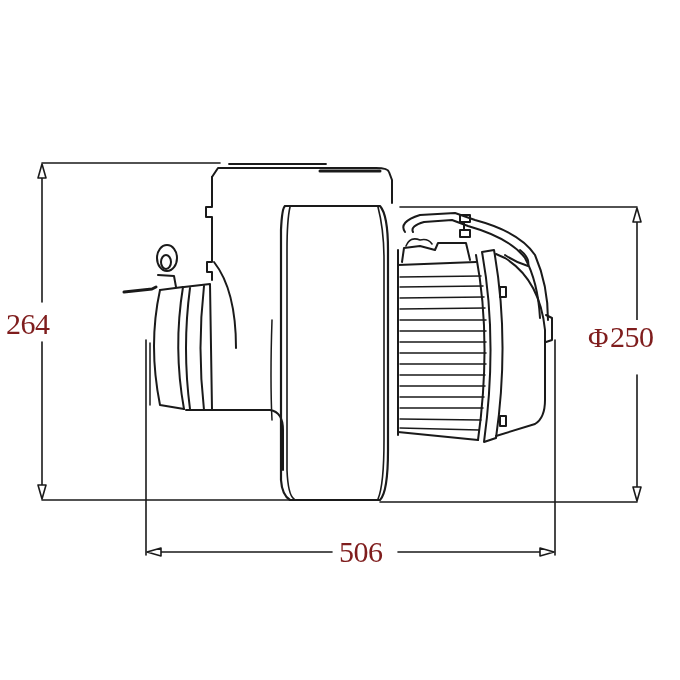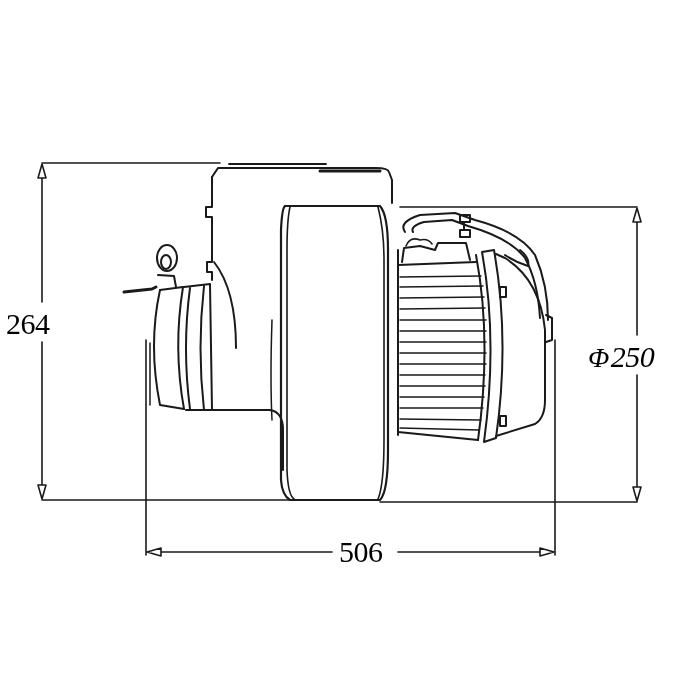--- a/index.html
+++ b/index.html
@@ -2,28 +2,28 @@
 <html><head>
 <meta charset="utf-8">
 <style>
   html, body { margin: 0; padding: 0; background: #ffffff; }
   body { width: 680px; height: 680px; overflow: hidden; position: relative; }
   #drawing { position: absolute; left: 0; top: 0; width: 680px; height: 680px; }
   .dim-label {
     position: absolute;
     font-family: "Liberation Serif", "DejaVu Serif", serif;
     font-size: 30px;
-    color: #000000;
+    color: #7f1d1d;
     background: #ffffff;
     line-height: 1;
     white-space: nowrap;
     letter-spacing: -0.5px;
   }
   #dim-height-label { left: 6px; top: 307px; padding: 2px 0; }
-  #dim-diameter-label { left: 588px; top: 340px; padding: 2px 0; font-style: italic; }
+  #dim-diameter-label { left: 588px; top: 320px; padding: 2px 0; }
   #dim-width-label { left: 336px; top: 537px; padding: 0 3px; }
   .phi { font-size: 28px; margin-right: 2px; }
 </style>
 </head>
 <body>
 
 <svg id="drawing" viewBox="0 0 680 680" xmlns="http://www.w3.org/2000/svg">
   <g fill="none" stroke="#1a1a1a" stroke-linecap="round" stroke-linejoin="round">
 
     <g stroke-width="1.6">

